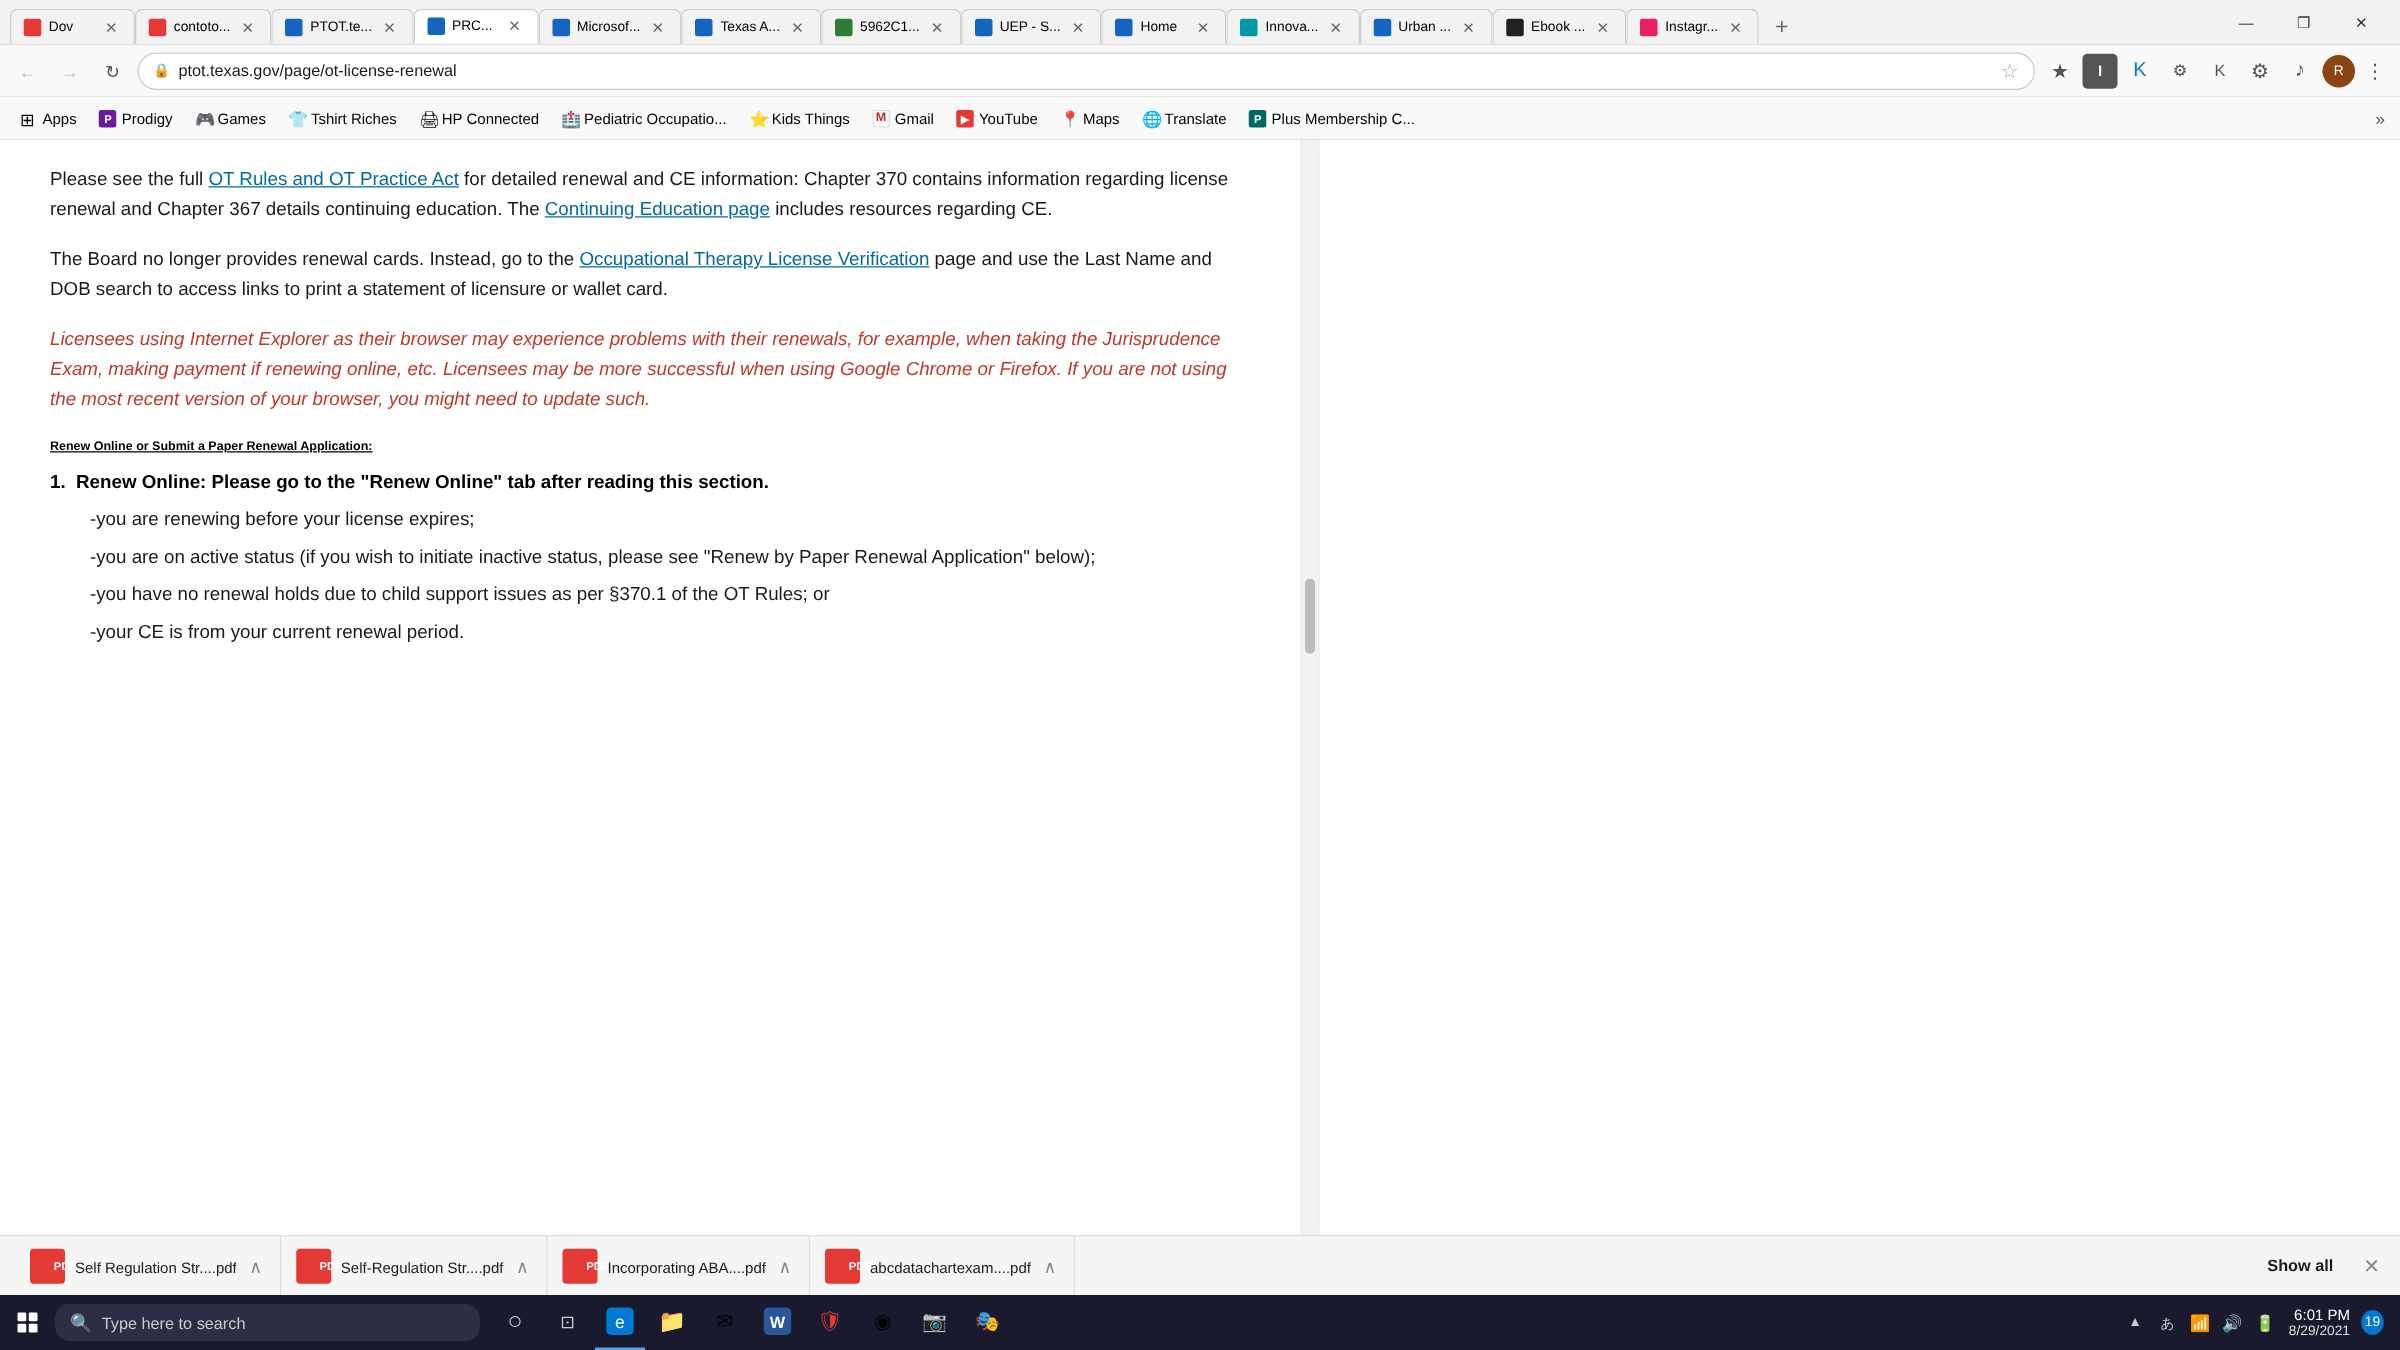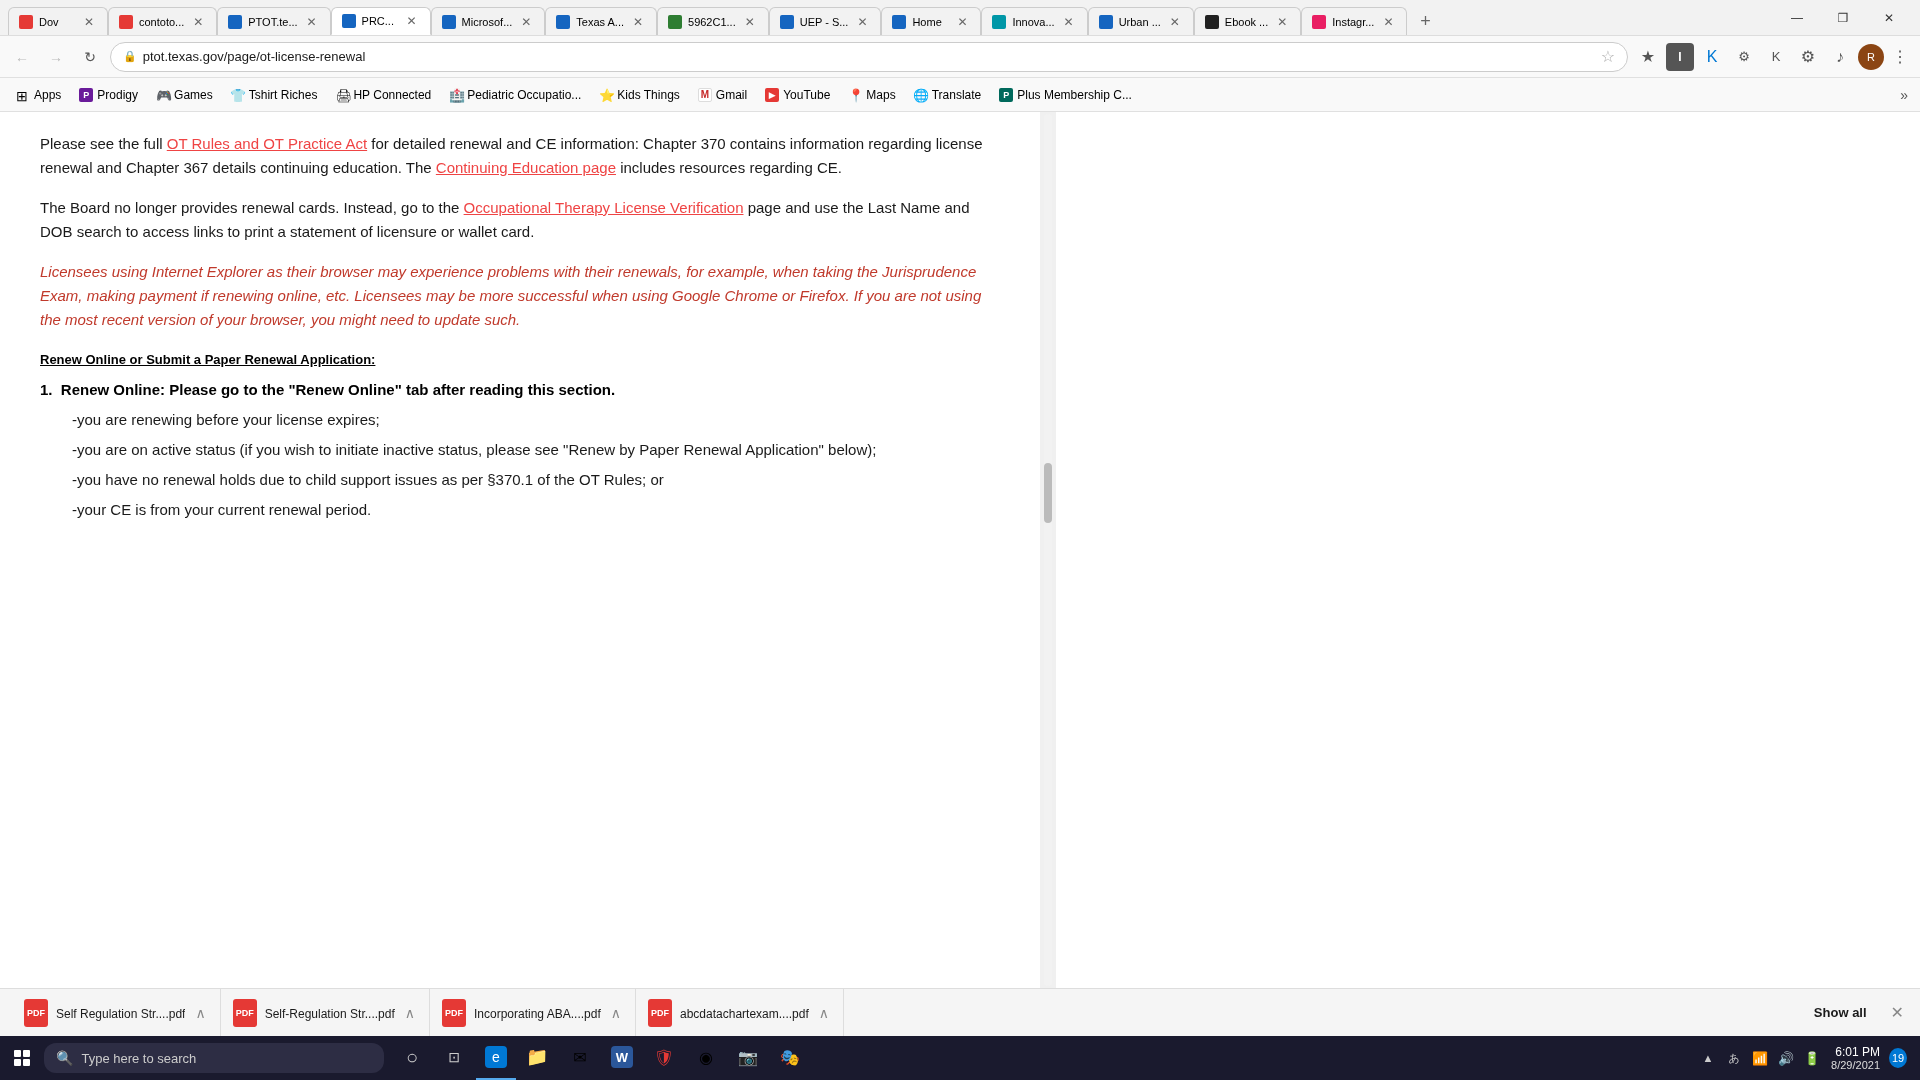--- a/index.html
+++ b/index.html
@@ -241,32 +241,32 @@
     }
 
     
     .text-paragraph {
       font-size: 15px;
       line-height: 1.6;
       color: #1a1a1a;
       margin-bottom: 16px;
     }
     .text-paragraph a {
-      color: #ef4444;
+      color: #0369a1;
       text-decoration: underline;
     }
     .italic-warning {
       color: #c0392b;
       font-style: italic;
       font-size: 15px;
       line-height: 1.6;
       margin-bottom: 20px;
     }
     .section-heading {
-      font-size: 13px;
+      font-size: 10px;
       font-weight: bold;
       text-decoration: underline;
       margin-bottom: 14px;
     }
     .numbered-heading {
       font-size: 15px;
       font-weight: bold;
       margin-bottom: 10px;
     }
     .sub-text {
@@ -310,20 +310,21 @@
       height: 28px;
       background: #e53935;
       border-radius: 3px;
       display: flex;
       align-items: center;
       justify-content: center;
       color: #fff;
       font-size: 9px;
       font-weight: bold;
       flex-shrink: 0;
+      padding-left: 28px;
     }
     .dl-info {
       flex: 1;
       overflow: hidden;
     }
     .dl-name {
       font-size: 12px;
       white-space: nowrap;
       overflow: hidden;
       text-overflow: ellipsis;

